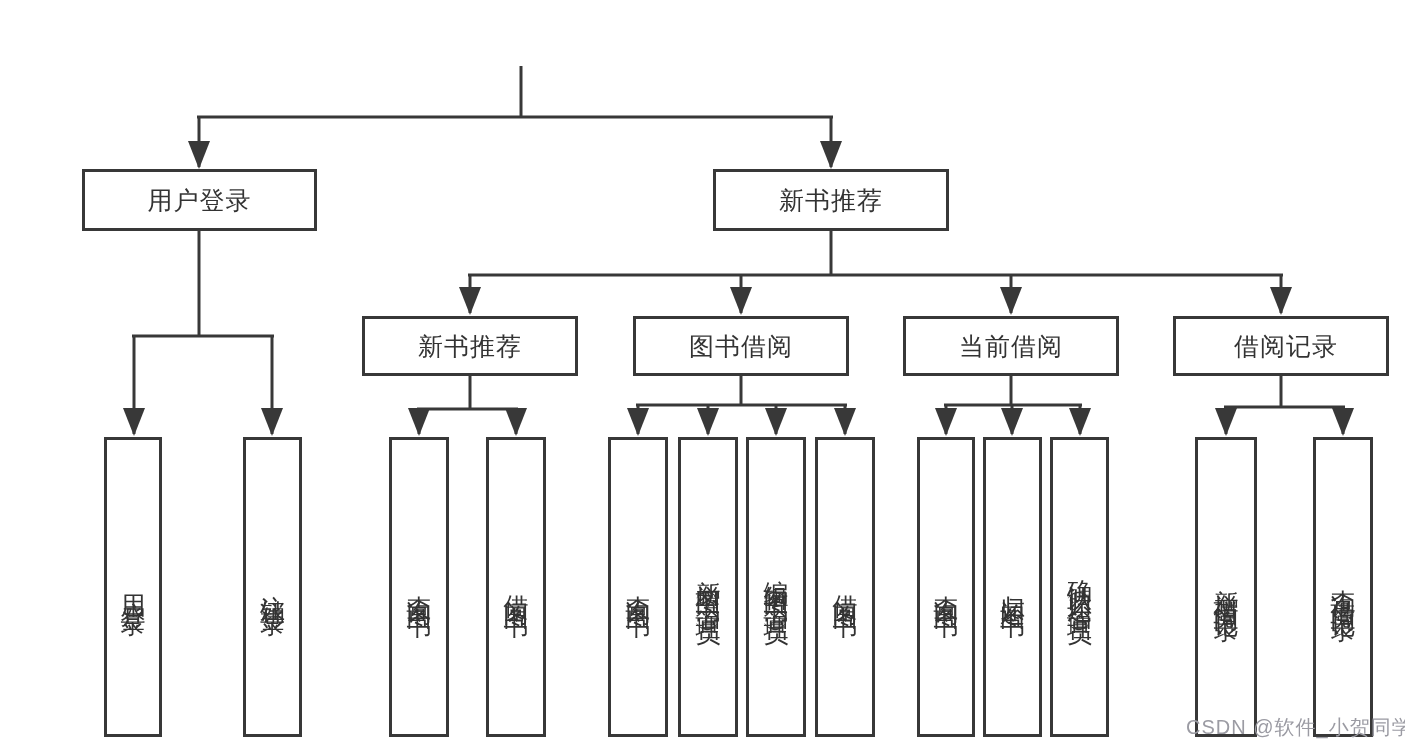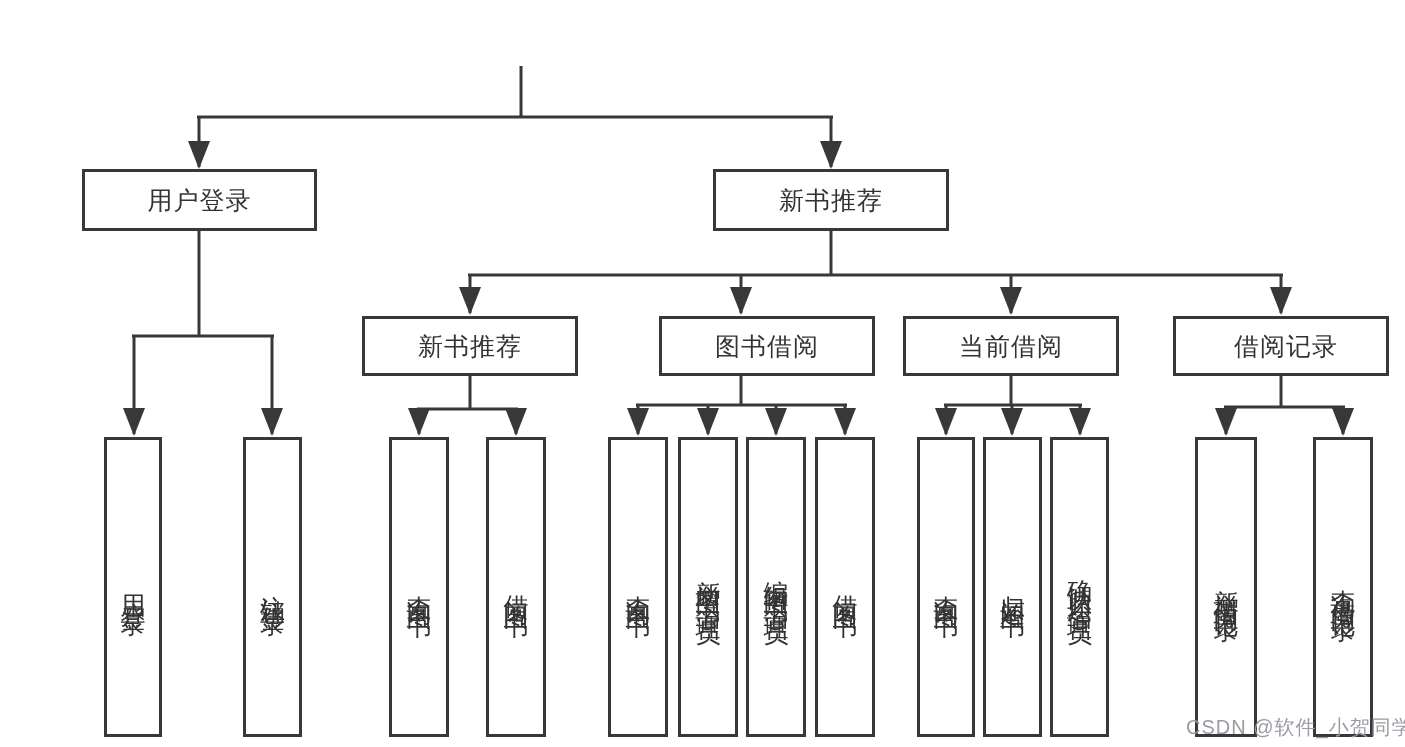--- a/index.html
+++ b/index.html
@@ -121,21 +121,21 @@
   <div class="node node-h" style="left:82px; top:169px; width:235px; height:62px;">
     <span>用户登录</span>
   </div>
   <div class="node node-h" style="left:713px; top:169px; width:236px; height:62px;">
     <span>新书推荐</span>
   </div>
 
   <div class="node node-h" style="left:362px; top:316px; width:216px; height:60px;">
     <span>新书推荐</span>
   </div>
-  <div class="node node-h" style="left:633px; top:316px; width:216px; height:60px;margin-left:26px;">
+  <div class="node node-h" style="left:633px; top:316px; width:216px; height:60px;">
     <span>图书借阅</span>
   </div>
   <div class="node node-h" style="left:903px; top:316px; width:216px; height:60px;align-items:center;">
     <span>当前借阅</span>
   </div>
   <div class="node node-h" style="left:1173px; top:316px; width:216px; height:60px;padding-left:10px;">
     <span>借阅记录</span>
   </div>
 
   <div class="node node-v" style="left:104px; top:437px; width:58px; height:300px;">

